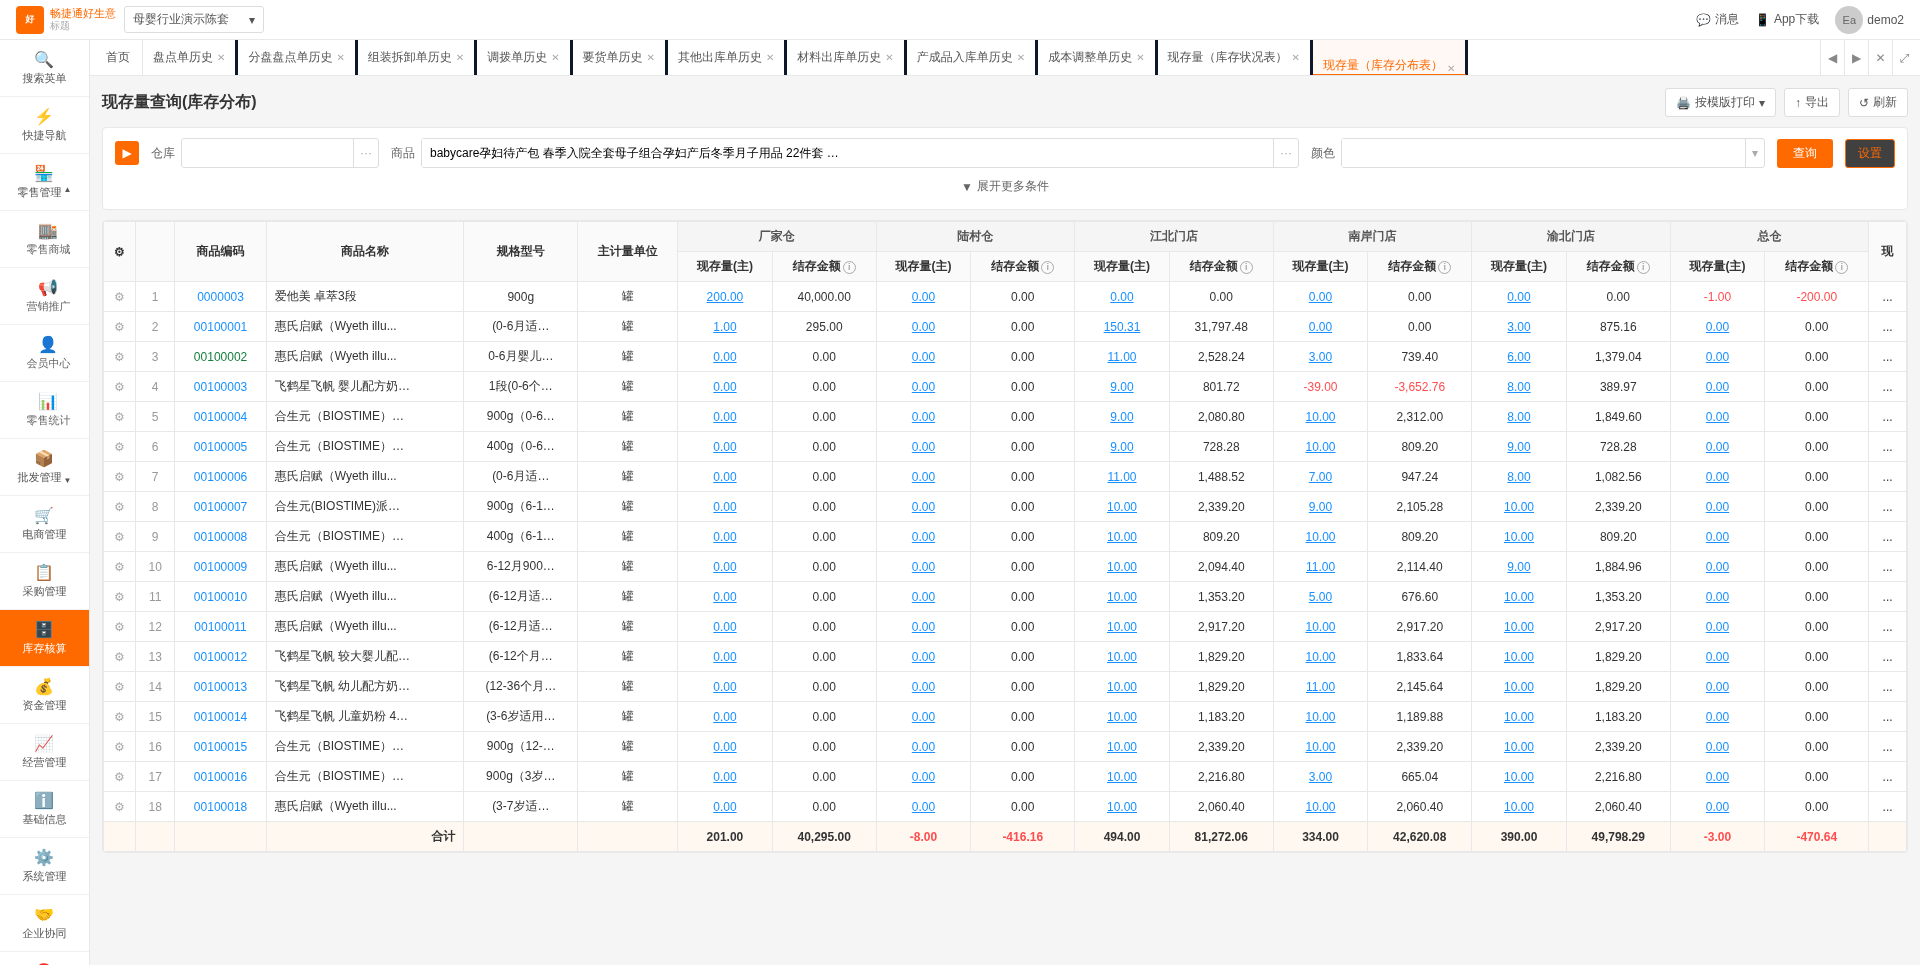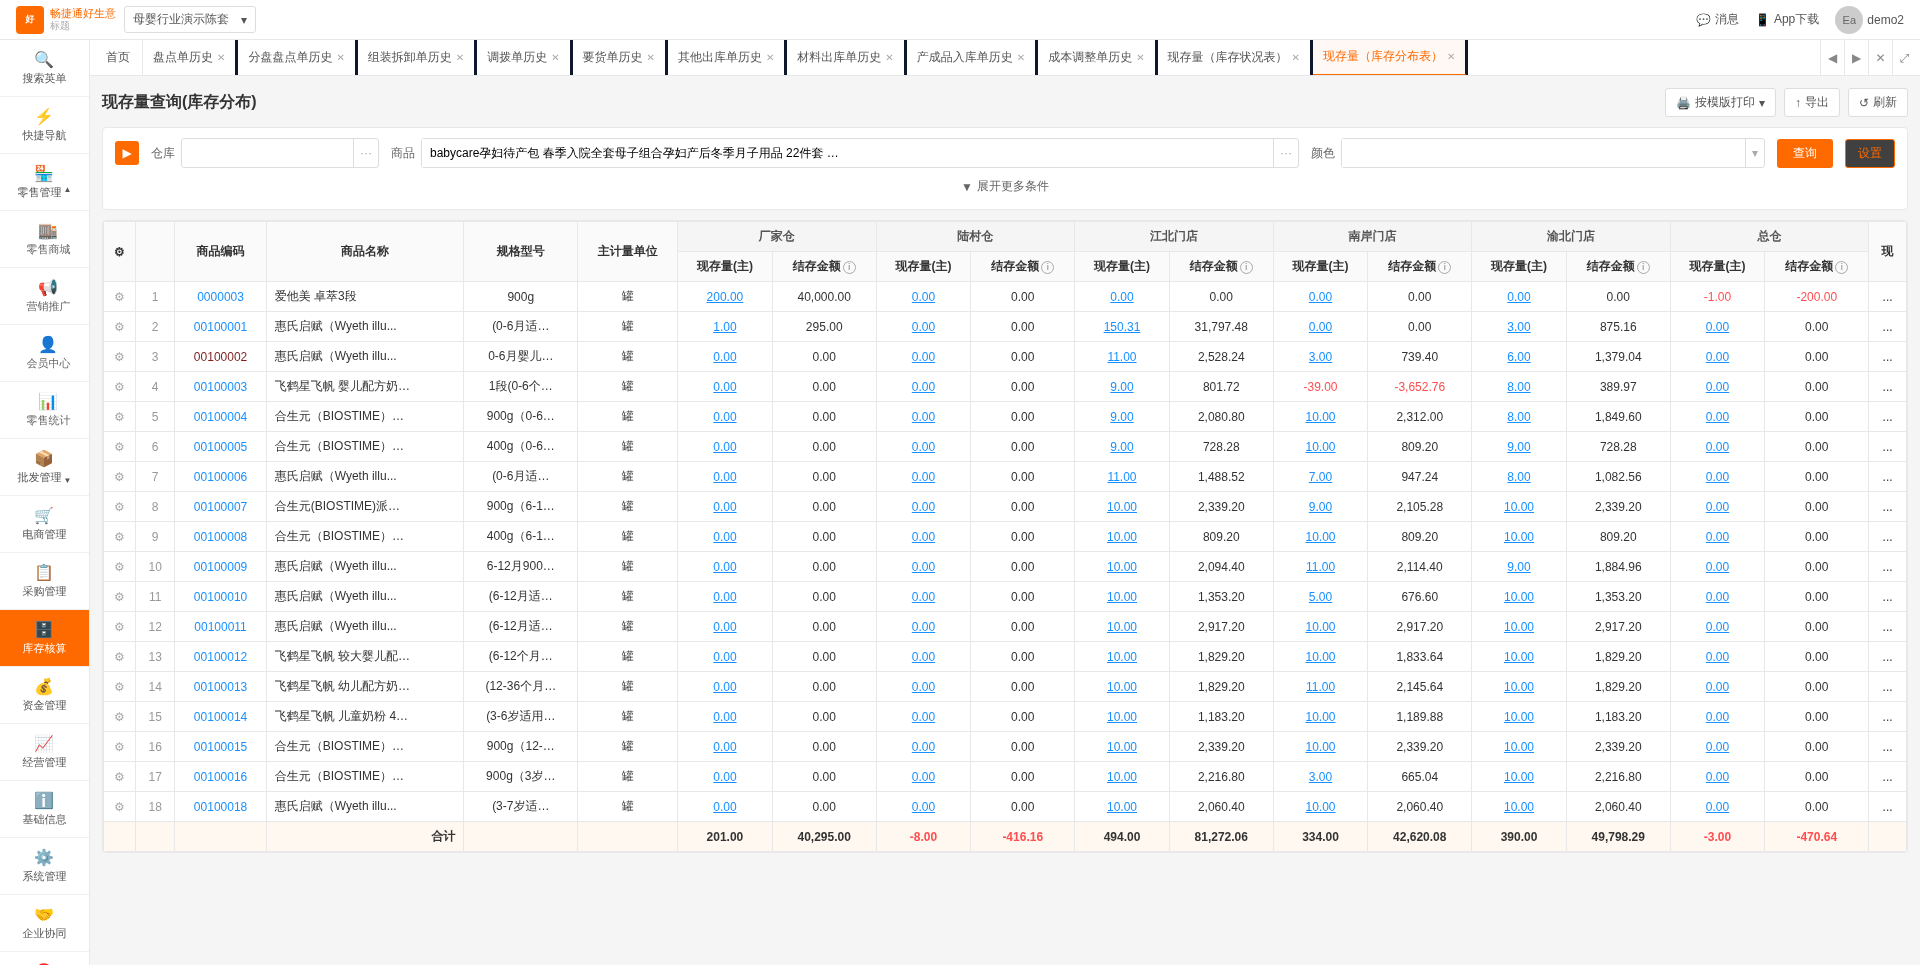--- a/index.html
+++ b/index.html
@@ -15,21 +15,21 @@
       padding: 0 16px;
       border-bottom: 1px solid #e8e8e8;
       position: fixed;
       top: 0; left: 0; right: 0;
       z-index: 100;
     }
     .top-bar-left { display: flex; align-items: center; gap: 8px; }
     .logo-area { display: flex; align-items: center; gap: 6px; }
     .logo-icon { width: 28px; height: 28px; background: #ff6a00; border-radius: 4px; display: flex; align-items: center; justify-content: center; color: #fff; font-size: 10px; font-weight: bold; }
     .logo-text { font-size: 11px; color: #ff6a00; line-height: 1.2; }
-    .store-selector { display: flex; align-items: center; gap: 12px; padding: 4px 8px; border: 1px solid #ddd; border-radius: 3px; cursor: pointer; font-size: 12px; color: #555; }
+    .store-selector { display: flex; align-items: center; gap: 20px; padding: 4px 8px; border: 1px solid #ddd; border-radius: 3px; cursor: pointer; font-size: 12px; color: #555; }
     .top-bar-right { display: flex; align-items: center; gap: 16px; }
     .top-action { display: flex; align-items: center; gap: 4px; cursor: pointer; color: #555; font-size: 12px; }
     .avatar { width: 28px; height: 28px; border-radius: 50%; background: #ccc; overflow: hidden; display: flex; align-items: center; justify-content: center; }
 
     
     .app-layout { display: flex; height: 965px; padding-top: 40px; }
 
     
     .sidebar {
       width: 90px;
@@ -75,21 +75,21 @@
       padding: 0 10px;
       height: 36px;
       cursor: pointer;
       border-right: 3px solid #0f172a;
       white-space: nowrap;
       font-size: 12px;
       color: #555;
       flex-shrink: 0;
       gap: 4px;
     }
-    .tab-item.active { background: #fff8f5; color: #ff6a00; border-bottom: 2px solid #ff6a00; }
+    .tab-item.active { background: #fff8f5; color: #ff6a00; border-bottom: 2px solid #ff6a00; align-items: flex-end; }
     .tab-item .tab-close { color: #aaa; font-size: 10px; cursor: pointer; }
     .tab-nav-btn {
       width: 24px;
       height: 36px;
       display: flex;
       align-items: center;
       justify-content: center;
       cursor: pointer;
       color: #888;
       border-left: 1px solid #e8e8e8;
@@ -595,21 +595,21 @@
     <td class="">0.00</td>
     <td class="value-link">3.00</td>
     <td>875.16</td>
     <td class="value-link">0.00</td>
     <td class="">0.00</td>
     <td>...</td>
   </tr>
               <tr>
     <td style="color:#aaa">⚙</td>
     <td class="row-num">3</td>
-    <td style="color:#7f1d1d;cursor:pointer">00100002</td>
+    <td style="color:#15803d;cursor:pointer">00100002</td>
     <td style="max-width:160px;overflow:hidden;text-overflow:ellipsis;text-align:left">惠氏启赋（Wyeth illu...</td>
     <td>0-6月婴儿…</td>
     <td>罐</td>
     <td class="value-link">0.00</td>
     <td>0.00</td>
     <td class="value-link">0.00</td>
     <td>0.00</td>
     <td class="value-link">11.00</td>
     <td>2,528.24</td>
     <td class="value-link">3.00</td>

